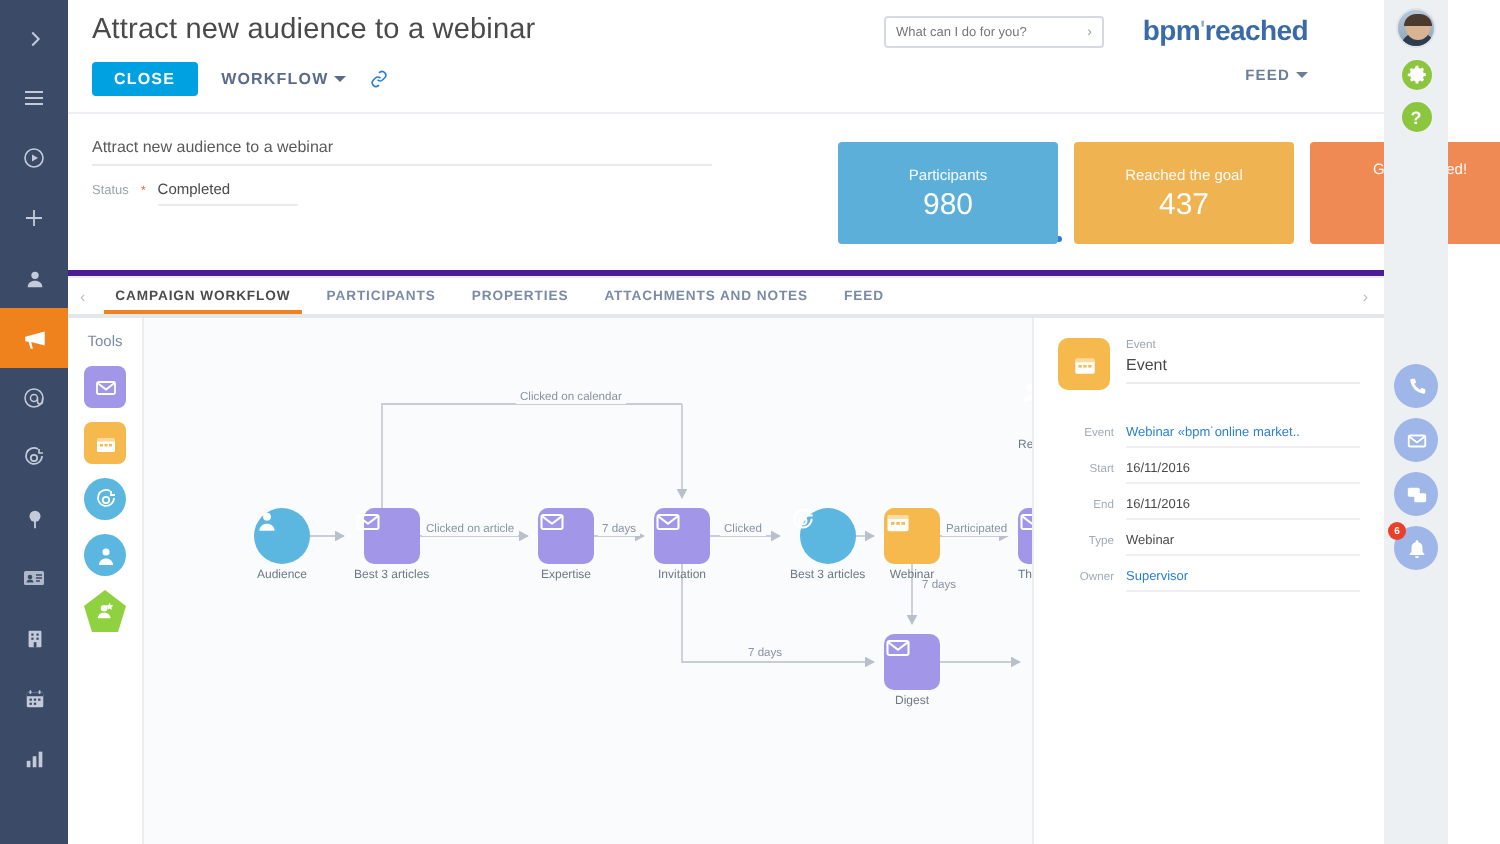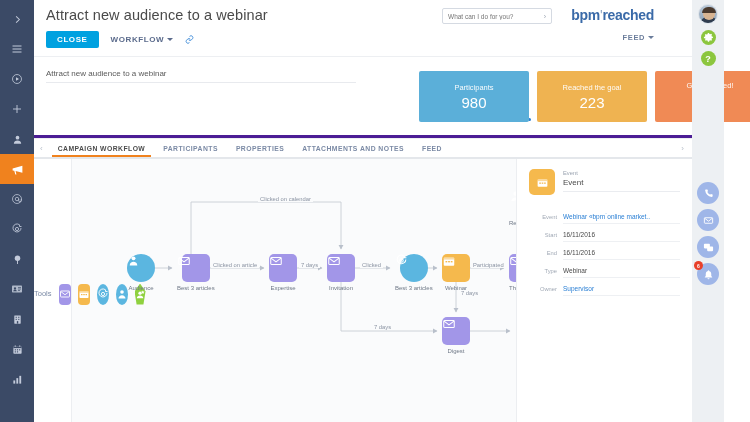--- a/index.html
+++ b/index.html
@@ -110,21 +110,21 @@
   }
 
   
   .canvas {
     position:absolute; left:34px; top:158px; right:32px; bottom:0;
     background:#fafbfc; border-top:1px solid #e4e7eb;
   }
   .tools {
     position:absolute; left:0; top:0; width:38px; bottom:0;
     background:#fff; border-right:1px solid #eceef1;
-    display:flex; flex-direction:row; align-items:center; padding-top:7px; gap:7px;
+    display:flex; flex-direction:column; align-items:center; padding-top:7px; gap:7px;
   }
   .tools-title { font-size:7.5px; color:#7b8aa5; margin-bottom:1px; }
   .tool { width:21px; height:21px; display:flex; align-items:center; justify-content:center; color:#fff; }
   .tool.sq { border-radius:4px; }
   .tool.circ { border-radius:50%; }
   .tool.pent { clip-path: polygon(50% 0%, 100% 38%, 81% 100%, 19% 100%, 0% 38%); }
 
   .diagram { position:absolute; left:38px; top:0; right:176px; bottom:0; }
   .diagram svg { position:absolute; left:0; top:0; }
 
@@ -316,32 +316,37 @@
 
     <div class="view-btn">
       <span>FEED</span>
       <span class="caret"></span>
     </div>
   </div>
 
   <div class="infostrip">
     <div class="info-left">
       <div class="info-name">Attract new audience to a webinar</div>
+      <div class="info-row">
+        <span class="fld-label">Status</span>
+          <span class="req">*</span>
+        <span class="fld-val">Completed</span>
+      </div>
     </div>
 
     <div class="dot-marker"></div>
 
     <div class="cards">
       <div class="card" style="background:#5bafd9">
         <div class="card-label">Participants</div>
         <div class="card-value">980</div>
       </div>
       <div class="card" style="background:#efb351">
         <div class="card-label">Reached the goal</div>
-        <div class="card-value">223</div>
+        <div class="card-value">437</div>
       </div>
       <div class="card" style="background:#f08a55">
         <div class="card-label">Goal reached!</div>
         <div style="margin-top:1px">
           <svg width="16" height="16" viewBox="0 0 24 24" fill="none" stroke="#fff" stroke-width="1.3">
             <path d="M7 4h10v5a5 5 0 01-10 0z"></path>
               <path d="M7 5H4.5v2A3.5 3.5 0 007 10.3"></path>
               <path d="M17 5h2.5v2A3.5 3.5 0 0117 10.3"></path>
             <path d="M12 14v3"></path>
               <path d="M9 20h6"></path>

